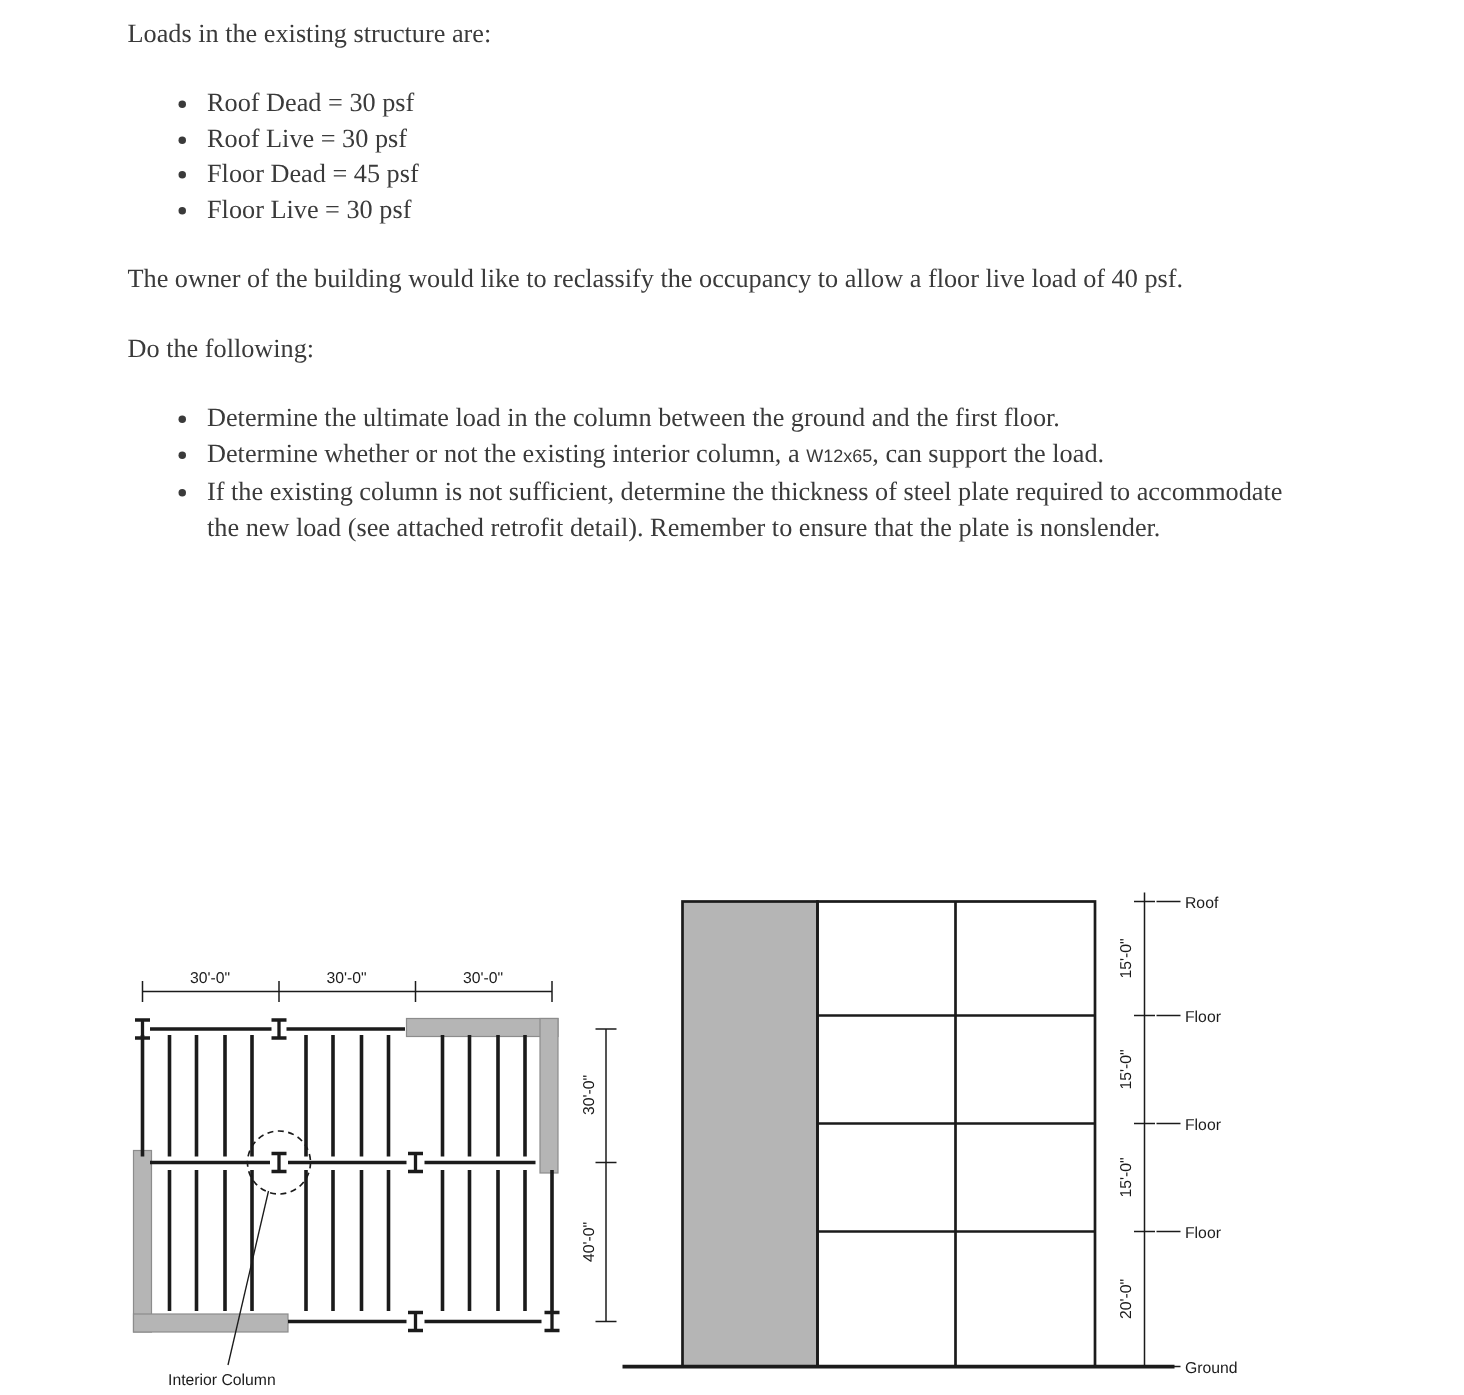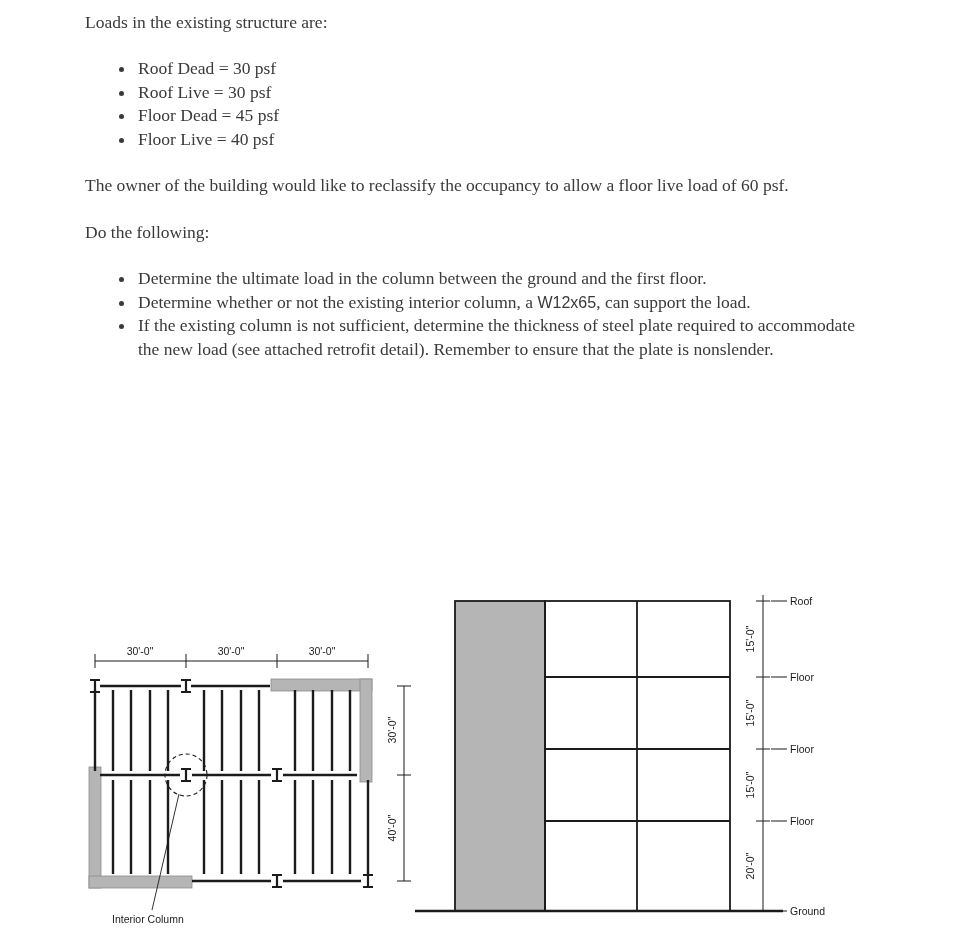--- a/index.html
+++ b/index.html
@@ -9,40 +9,40 @@
     background: #ffffff; overflow: hidden;
     font-family: "Liberation Serif", serif; color: #3a3a3a;
   }
   .text-col {
     position: absolute; left: 85px; top: 10px; width: 790px;
     font-size: 17.5px;
   }
   .para { margin: 0 0 22px; line-height: 25px; }
   ul.blist { margin: 0 0 22px; padding-left: 51px; list-style: disc; }
   ul.blist li { line-height: 23.5px; padding-left: 2px; }
-  .sans { font-family: "Liberation Sans", sans-serif; font-size: 16px; }
+  .sans { font-family: "Liberation Sans", sans-serif; font-size: 12px; }
   .mvar { font-style: italic; }
   .figures { position: absolute; left: 0; top: 578px; width: 976px; height: 352px; }
   svg text {
     font-family: "Liberation Sans", sans-serif;
     font-size: 10.5px; fill: #1b1b1b; stroke: none;
   }
 </style>
 </head>
 <body>
 
 <div class="text-col">
   <p class="para">Loads in the existing structure are:</p>
   <ul class="blist">
     <li>Roof Dead = 30 psf</li>
     <li>Roof Live = 30 psf</li>
     <li>Floor Dead = 45 psf</li>
-    <li>Floor Live = 40 psf</li>
+    <li>Floor Live = 30 psf</li>
   </ul>
-  <p class="para">The owner of the building would like to reclassify the occupancy to allow a floor live load of 60 psf.</p>
+  <p class="para">The owner of the building would like to reclassify the occupancy to allow a floor live load of 40 psf.</p>
   <p class="para">Do the following:</p>
   <ul class="blist">
     <li>Determine the ultimate load in the column between the ground and the first floor.</li>
     <li><span>Determine whether or not the existing interior column, a </span><span class="sans">W12x65</span><span>, can support the load.</span></li>
     <li>If the existing column is not sufficient, determine the thickness of steel plate required to accommodate the new load (see attached retrofit detail). Remember to ensure that the plate is nonslender.</li>
   </ul>
 </div>
 
 <div class="figures">
   <svg width="976" height="352" viewBox="0 578 976 352" xmlns="http://www.w3.org/2000/svg">

